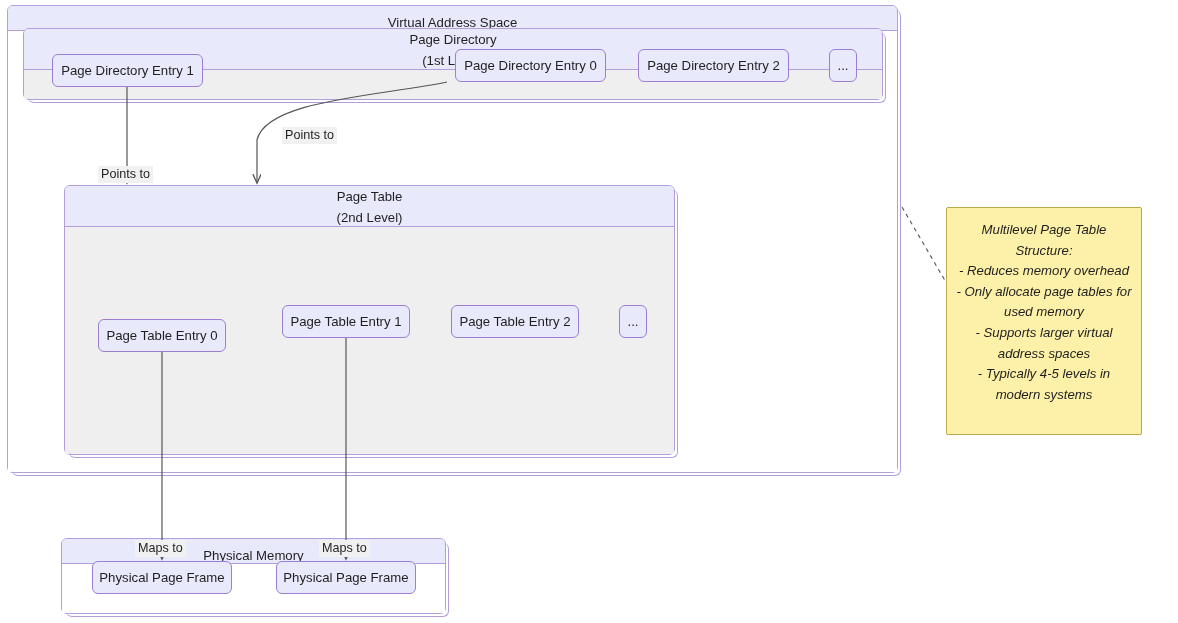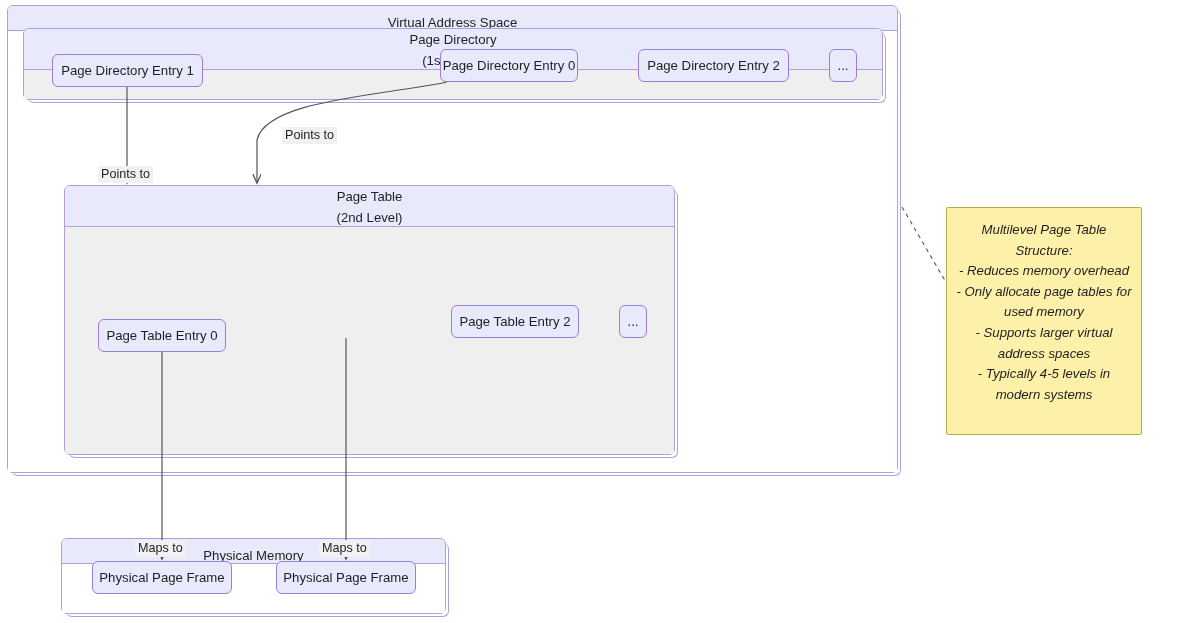--- a/index.html
+++ b/index.html
@@ -131,38 +131,41 @@
 
   <div class="container" style="left:23px; top:28px; width:860px; height:72px;">
     <div class="c-header" style="height:41px; line-height:20.5px; padding:0; padding-top:1px;">Page Directory
 (1st Level)</div>
     <div class="c-body" style="height:29px;"></div>
   </div>
 
   <div class="chip" style="left:52px; top:54px; width:151px; height:33px;">
     <span>Page Directory Entry 1</span>
   </div>
-  <div class="chip" style="left:440px; top:49px; width:138px; height:33px;">
+  <div class="chip" style="left:455px; top:49px; width:151px; height:33px;">
     <span>Page Directory Entry 0</span>
   </div>
   <div class="chip" style="left:638px; top:49px; width:151px; height:33px;">
     <span>Page Directory Entry 2</span>
   </div>
   <div class="chip" style="left:829px; top:49px; width:28px; height:33px;">
     <span>...</span>
   </div>
 
   <div class="container" style="left:64px; top:185px; width:611px; height:270px;">
     <div class="c-header" style="height:41px; line-height:20.5px; padding:0; padding-top:1px;">Page Table
 (2nd Level)</div>
     <div class="c-body" style="height:227px;"></div>
   </div>
 
   <div class="chip" style="left:98px; top:319px; width:128px; height:33px;">
     <span>Page Table Entry 0</span>
+  </div>
+  <div class="chip" style="left:282px; top:305px; width:128px; height:33px;">
+    <span>Page Table Entry 1</span>
   </div>
   <div class="chip" style="left:451px; top:305px; width:128px; height:33px;">
     <span>Page Table Entry 2</span>
   </div>
   <div class="chip" style="left:619px; top:305px; width:28px; height:33px;">
     <span>...</span>
   </div>
 
   <div class="container body-white" style="left:61px; top:538px; width:385px; height:76px;">
     <div class="c-header" style="height:25px; line-height:17px;">Physical Memory</div>

